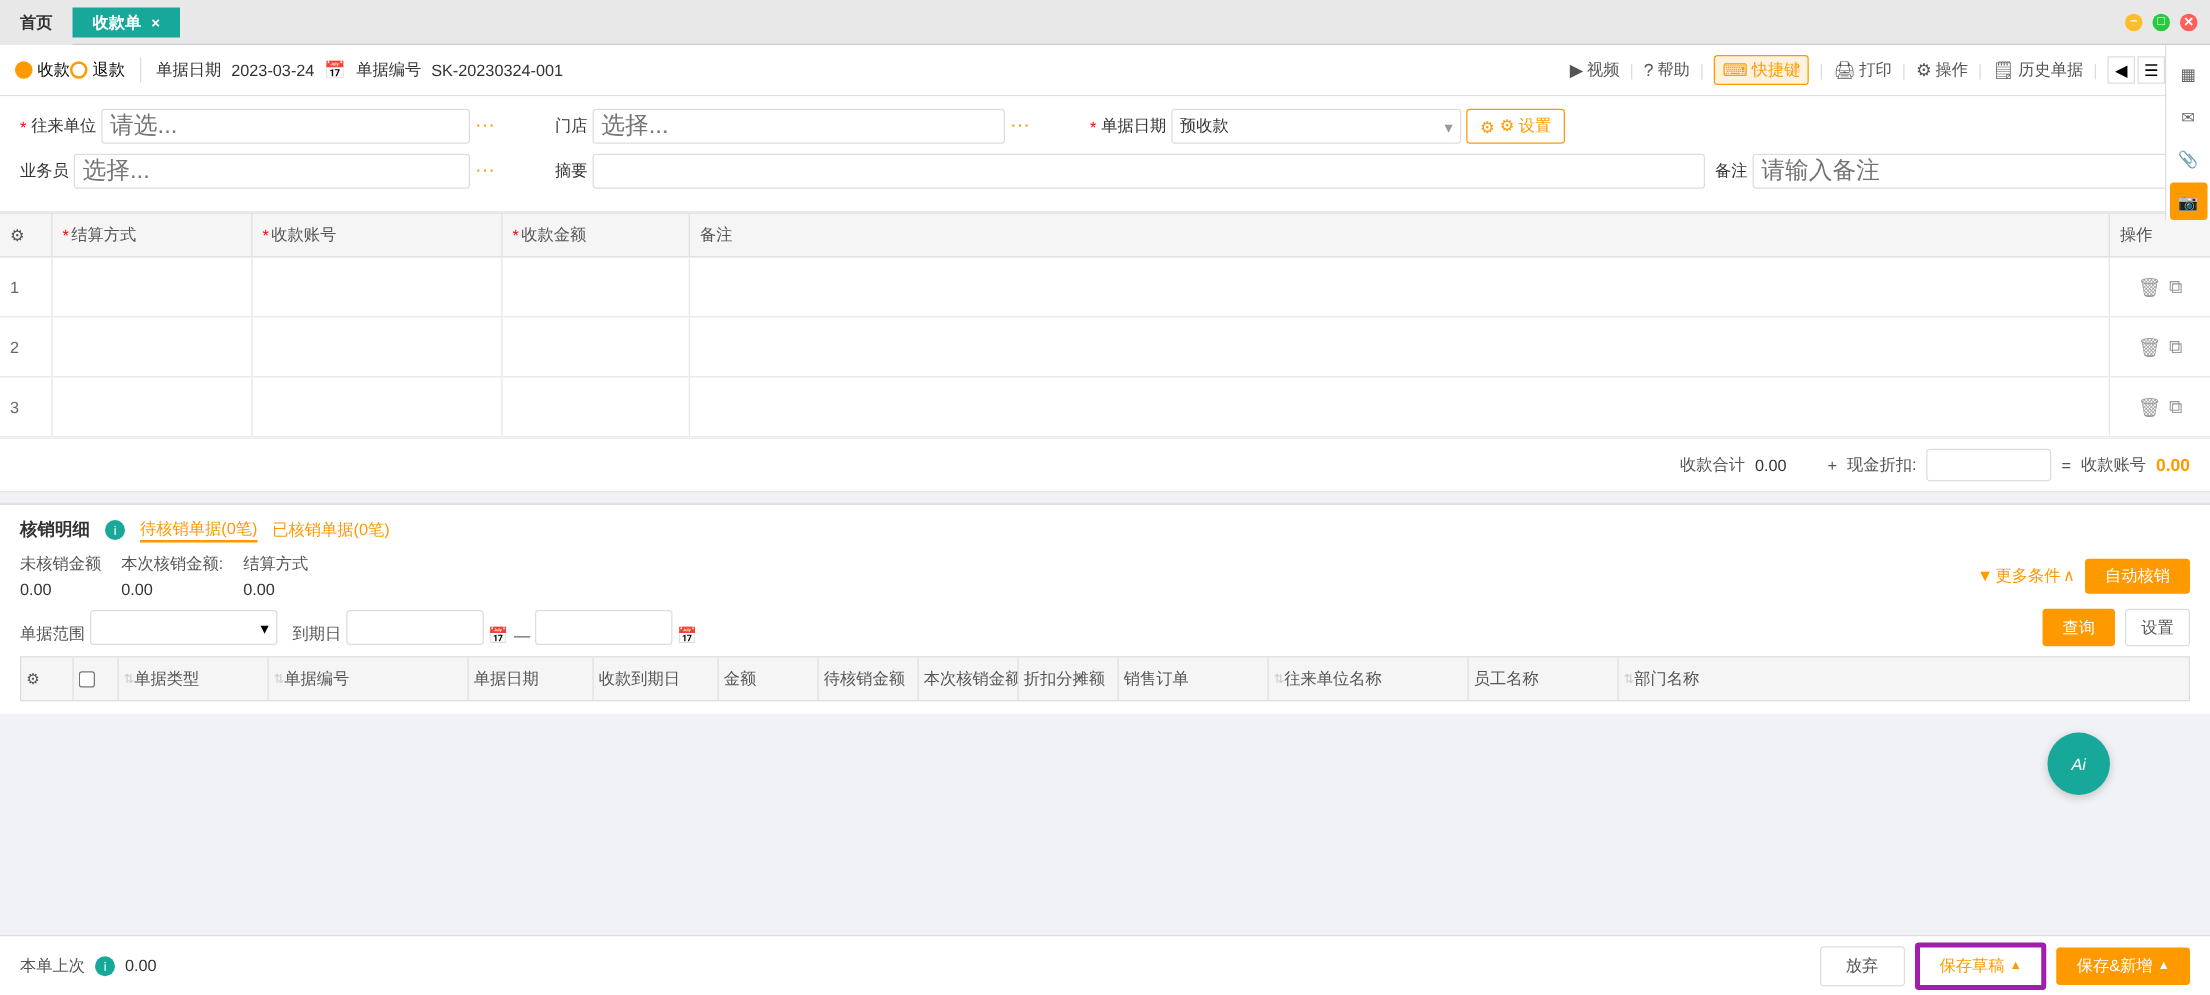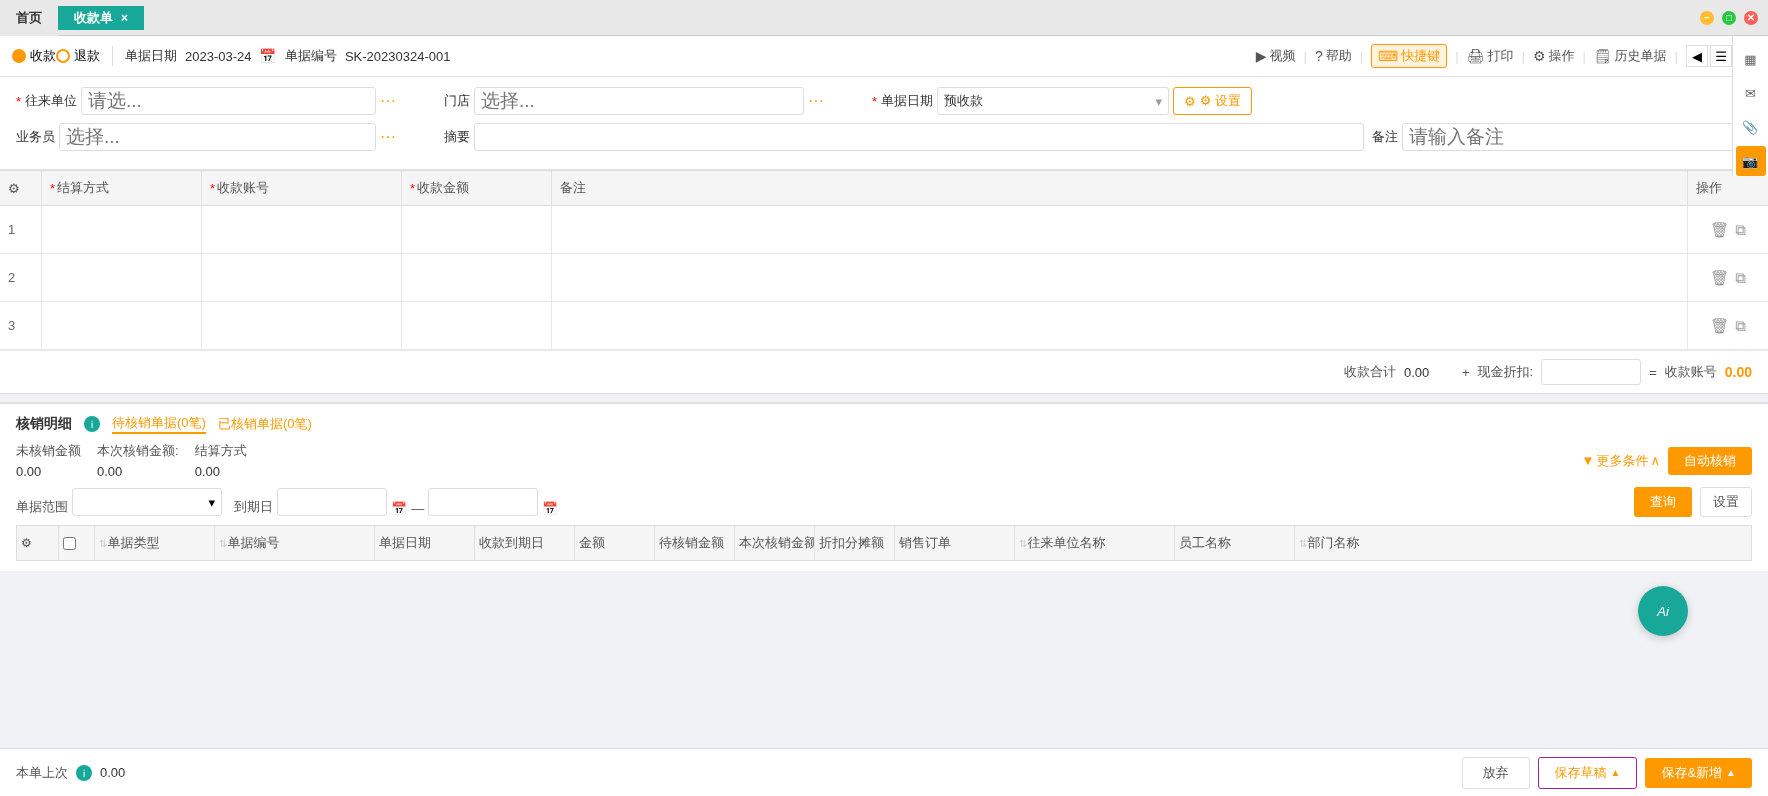--- a/index.html
+++ b/index.html
@@ -176,21 +176,21 @@
     
     .bottom-bar {
       position: fixed; bottom: 0; left: 0; right: 0; height: 48px;
       background: #fff; border-top: 1px solid #ddd;
       display: flex; align-items: center; padding: 0 16px; gap: 8px;
     }
     .bottom-left { display: flex; align-items: center; gap: 8px; }
     .bottom-right { margin-left: auto; display: flex; align-items: center; gap: 8px; }
     .btn-abandon { background: #fff; border: 1px solid #ddd; color: #555; padding: 6px 20px; border-radius: 3px; cursor: pointer; }
     .btn-save-draft {
-      background: #fff; border: 1px solid #a21caf; color: #f90;
+      background: #fff; border: 4px solid #a21caf; color: #f90;
       padding: 6px 16px; border-radius: 3px; cursor: pointer;
       display: flex; align-items: center; gap: 4px;
     }
     .btn-save-new {
       background: #f90; border: none; color: #fff;
       padding: 6px 16px; border-radius: 3px; cursor: pointer;
       display: flex; align-items: center; gap: 4px;
     }
     .btn-arrow { font-size: 10px; }
     ::-webkit-scrollbar { width: 6px; }

